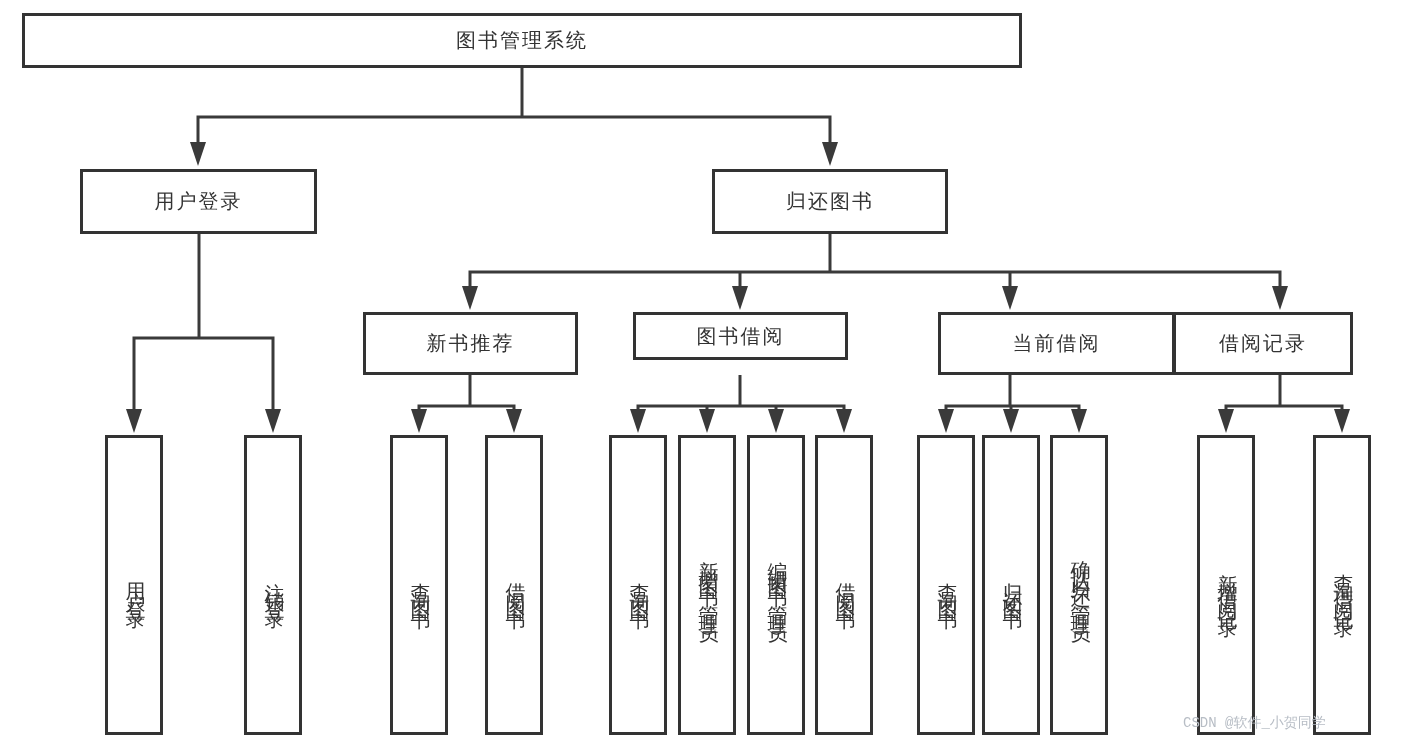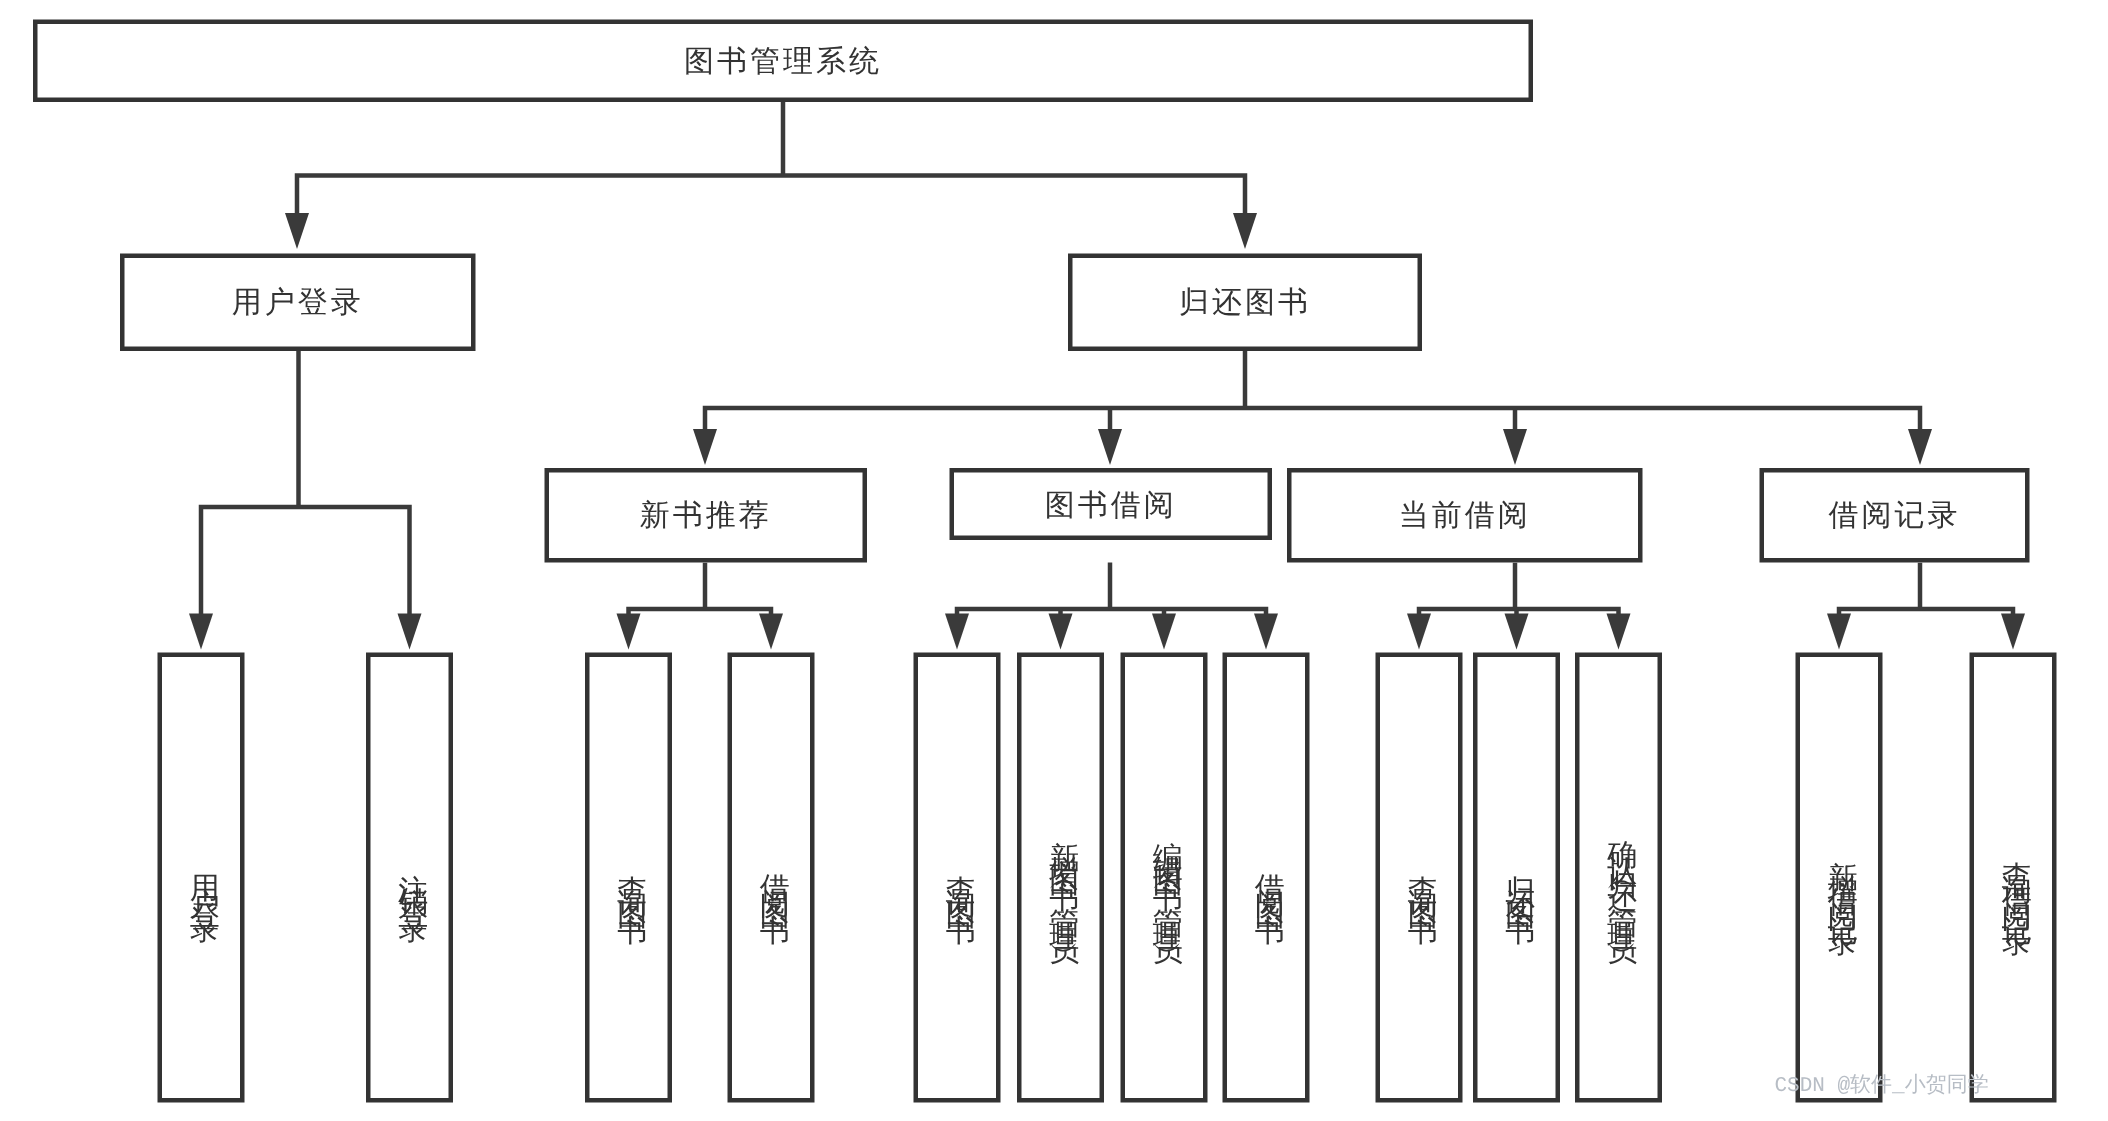--- a/index.html
+++ b/index.html
@@ -117,21 +117,21 @@
   <div class="node h" style="left:712px;top:169px;width:236px;height:65px">
     <span class="label">归还图书</span>
   </div>
 
   <div class="node h" style="left:363px;top:312px;width:215px;height:63px">
     <span class="label">新书推荐</span>
   </div>
   <div class="node h" style="left:633px;top:312px;width:215px;height:48px">
     <span class="label">图书借阅</span>
   </div>
-  <div class="node h" style="left:858px;top:312px;width:237px;height:63px">
+  <div class="node h" style="left:938px;top:312px;width:237px;height:63px">
     <span class="label">当前借阅</span>
   </div>
   <div class="node h" style="left:1173px;top:312px;width:180px;height:63px">
     <span class="label">借阅记录</span>
   </div>
 
   <div class="node v" style="left:105px;top:435px;width:58px;height:300px">
     <span class="label">用户登录</span>
   </div>
   <div class="node v" style="left:244px;top:435px;width:58px;height:300px">

